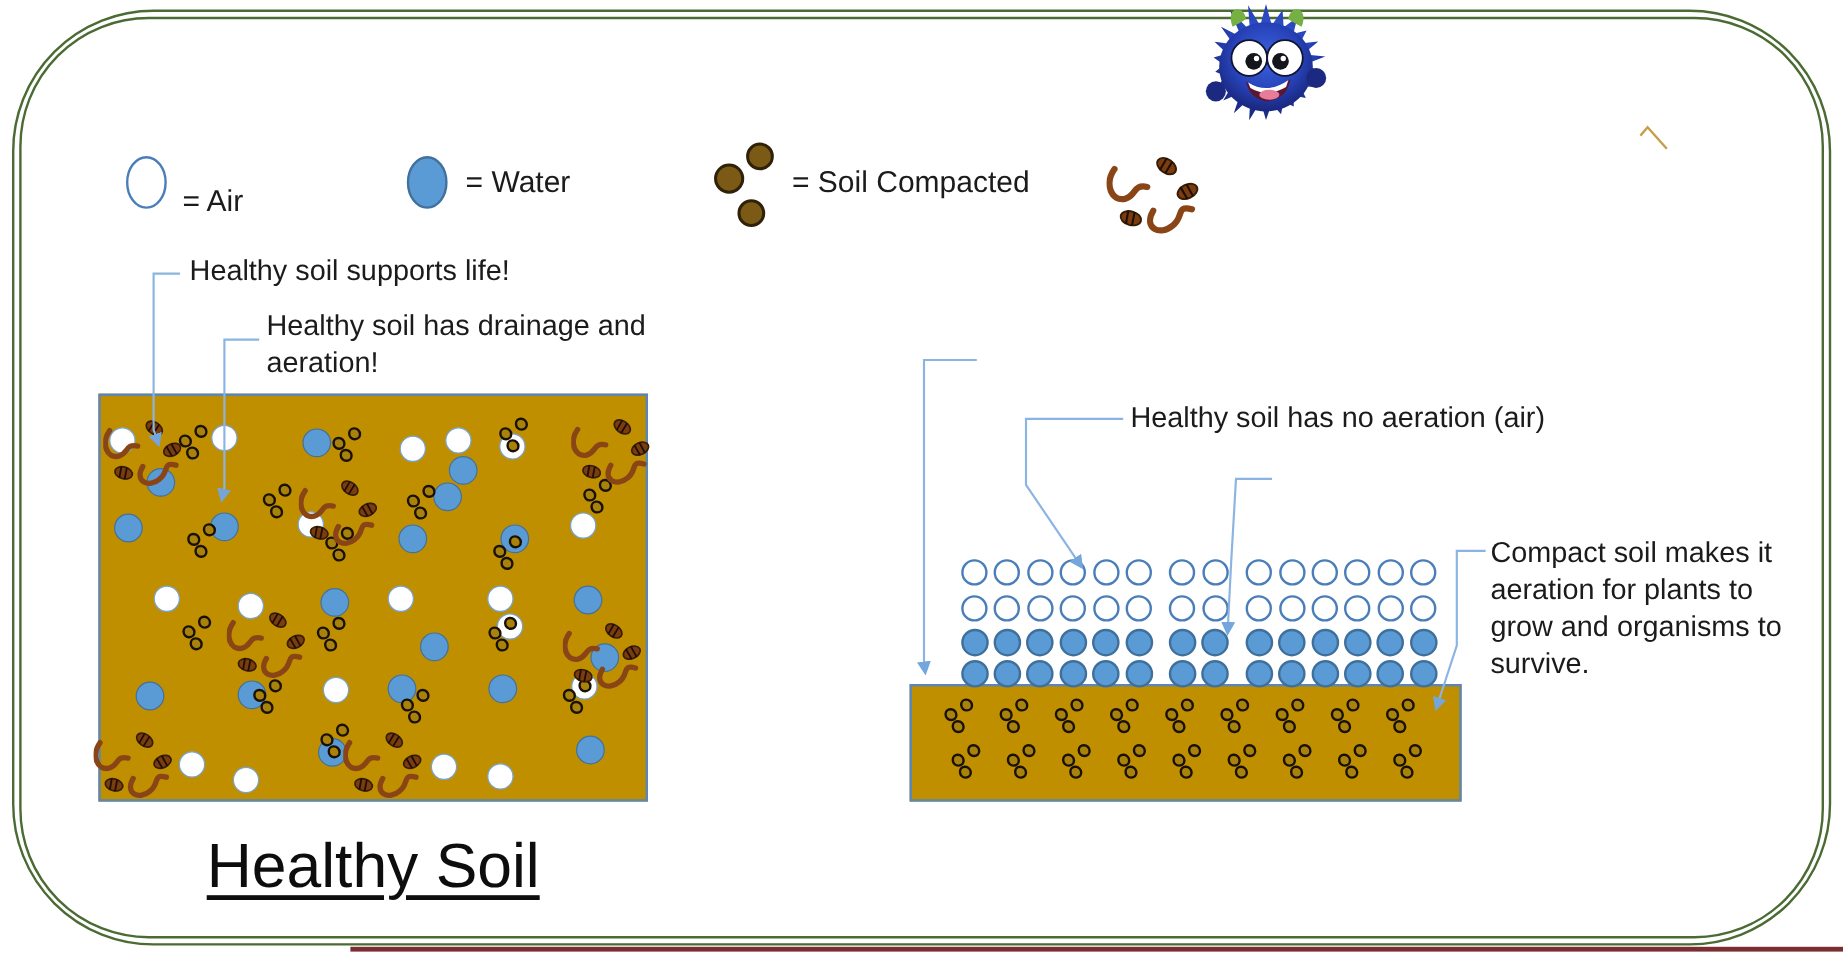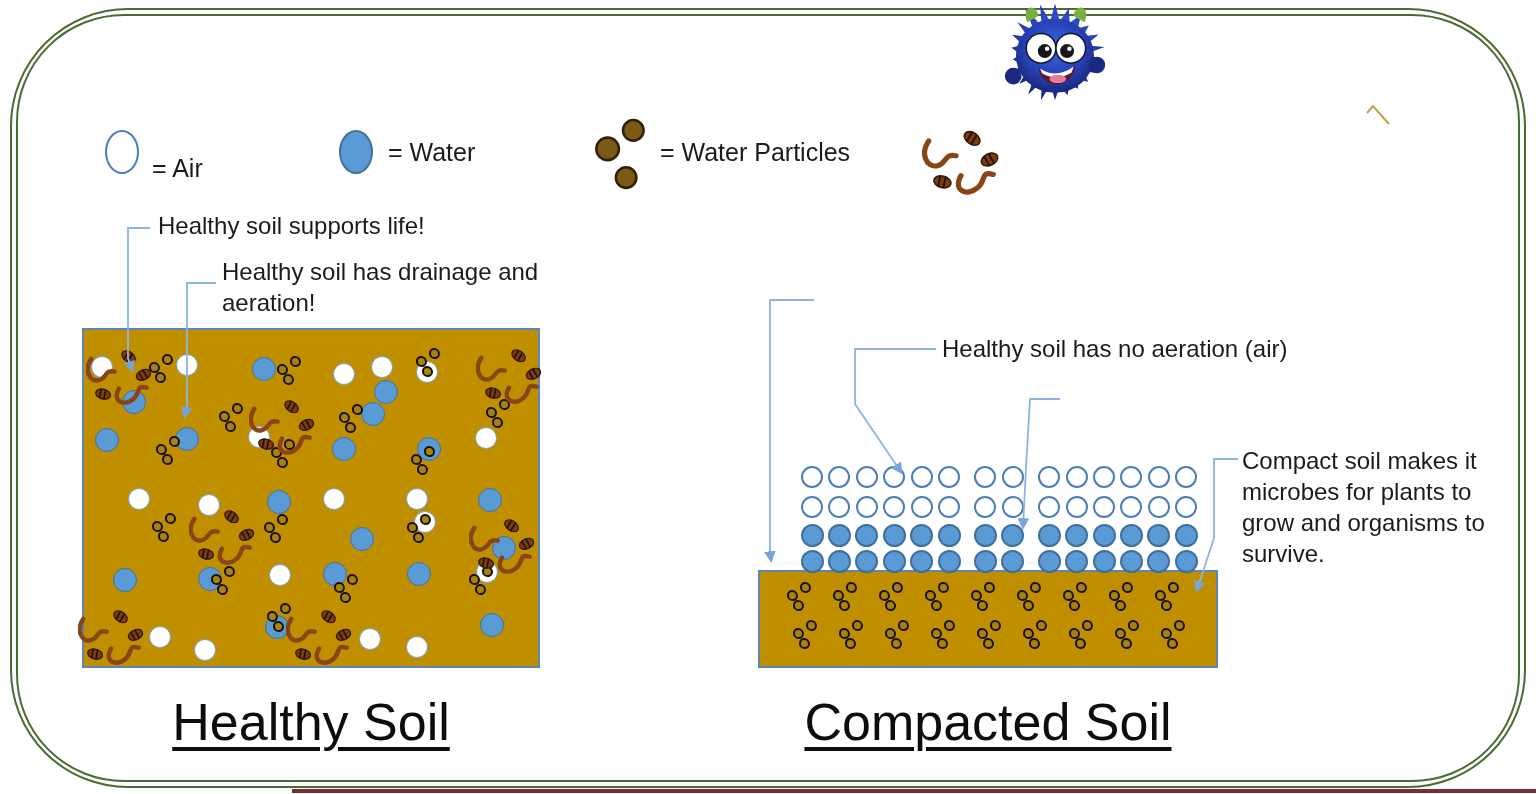--- a/index.html
+++ b/index.html
@@ -361,33 +361,32 @@
     <circle class="blob" cx="14" cy="30" r="11"></circle>
     <circle class="blob" cx="39" cy="12" r="10"></circle>
     <circle class="blob" cx="32" cy="58" r="10"></circle>
   </svg>
   <svg class="legend-icon" style="left:922px;top:126px" width="78" height="72" viewBox="0 0 62 58">
     <use href="#orgGroup"></use>
   </svg>
 
   <div class="legend-label" style="left:152px;top:152px">= Air</div>
   <div class="legend-label" style="left:388px;top:136px">= Water</div>
-  <div class="legend-label" style="left:660px;top:136px">= Water Particles</div>
+  <div class="legend-label" style="left:660px;top:136px">= Soil Compacted</div>
 
   <div class="callout" style="left:158px;top:211px">Healthy soil supports life!</div>
   <div class="callout" style="left:222px;top:257px">Healthy soil has drainage and
 aeration!</div>
   <div class="callout" style="left:942px;top:334px">Healthy soil has no aeration (air)</div>
   <div class="callout" style="left:1242px;top:446px">Compact soil makes it
-microbes for plants to
+aeration for plants to
 grow and organisms to
 survive.</div>
 
   <div class="big-label" style="left:82px;width:458px">Healthy Soil</div>
-  <div class="big-label" style="left:758px;width:460px">Compacted Soil</div>
 
   <svg class="caret" width="40" height="36" viewBox="0 0 40 36">
     <polyline points="7,13 13,6 29,24" fill="none" stroke="#c4a04a" stroke-width="2"></polyline>
   </svg>
 
   <svg class="monster" width="114" height="104" viewBox="0 0 120 112">
     <defs>
       <radialGradient id="furg" cx="50%" cy="40%" r="68%">
         <stop offset="0%" stop-color="#3b63e0"></stop>
         <stop offset="55%" stop-color="#2742b8"></stop>

